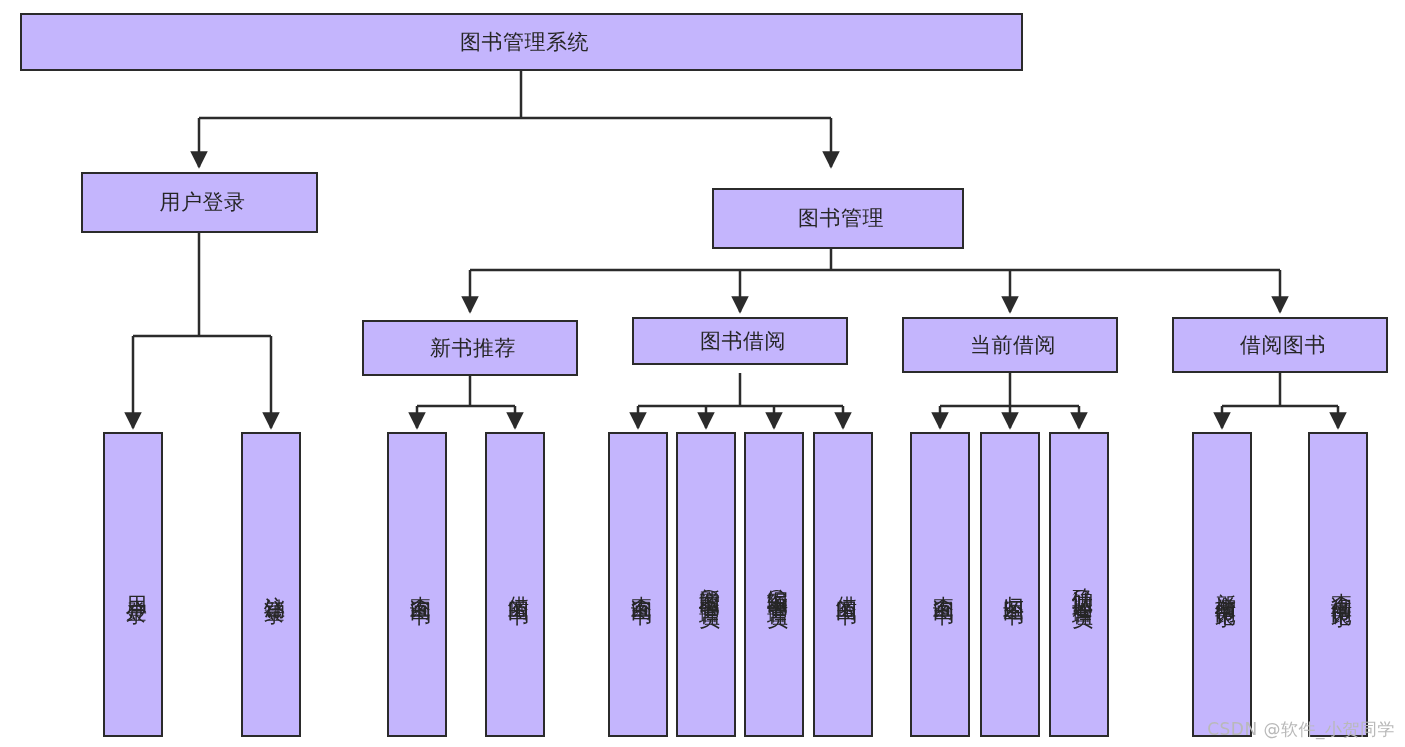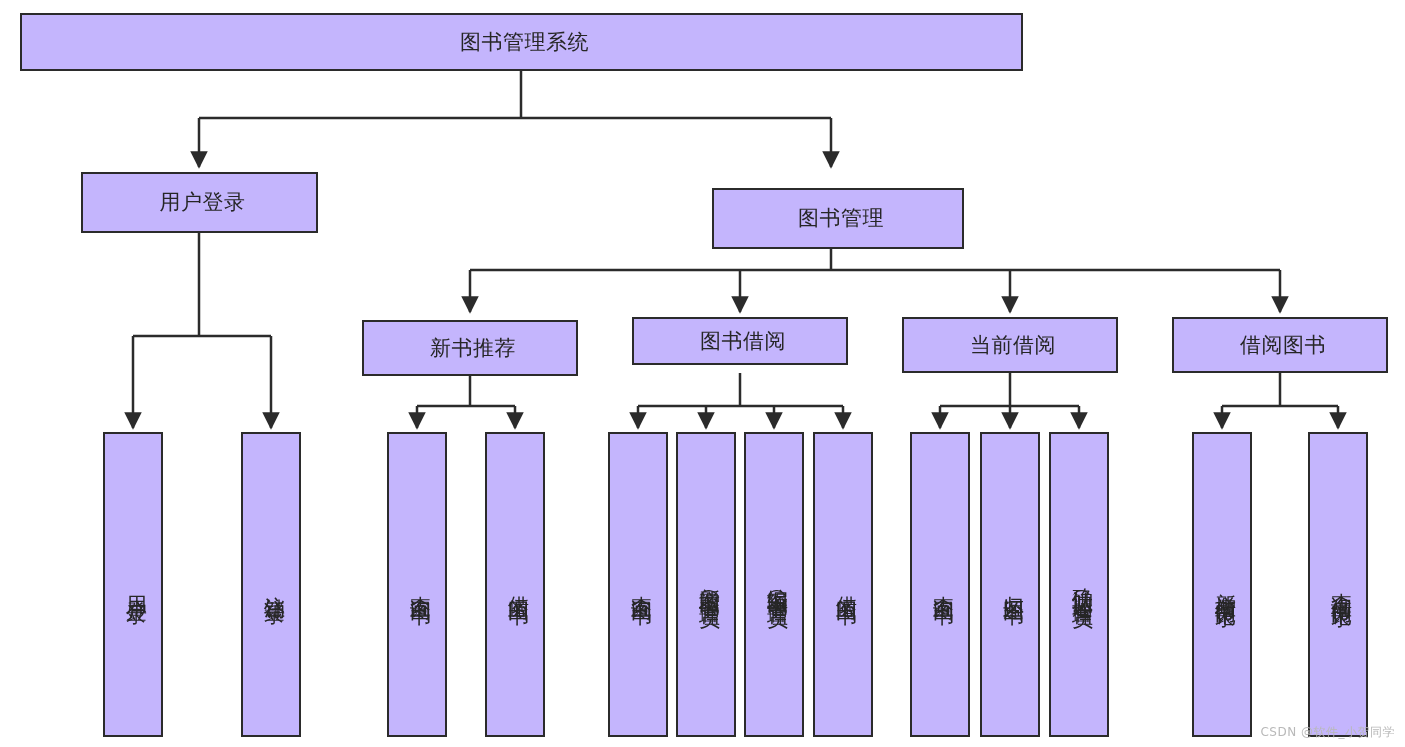--- a/index.html
+++ b/index.html
@@ -63,21 +63,21 @@
     font-size: 21px;
     line-height: 1.0;
     letter-spacing: 3px;
     white-space: nowrap;
     max-height: 290px;
   }
   #watermark {
     position: absolute;
     right: 10px;
     bottom: 6px;
-    font-size: 12px;
+    font-size: 17px;
     color: #b9b9b9;
     letter-spacing: 0.5px;
     z-index: 3;
     white-space: nowrap;
     font-family: "DejaVu Sans", "Liberation Sans", sans-serif;
   }
 </style>
 </head>
 <body>
 

